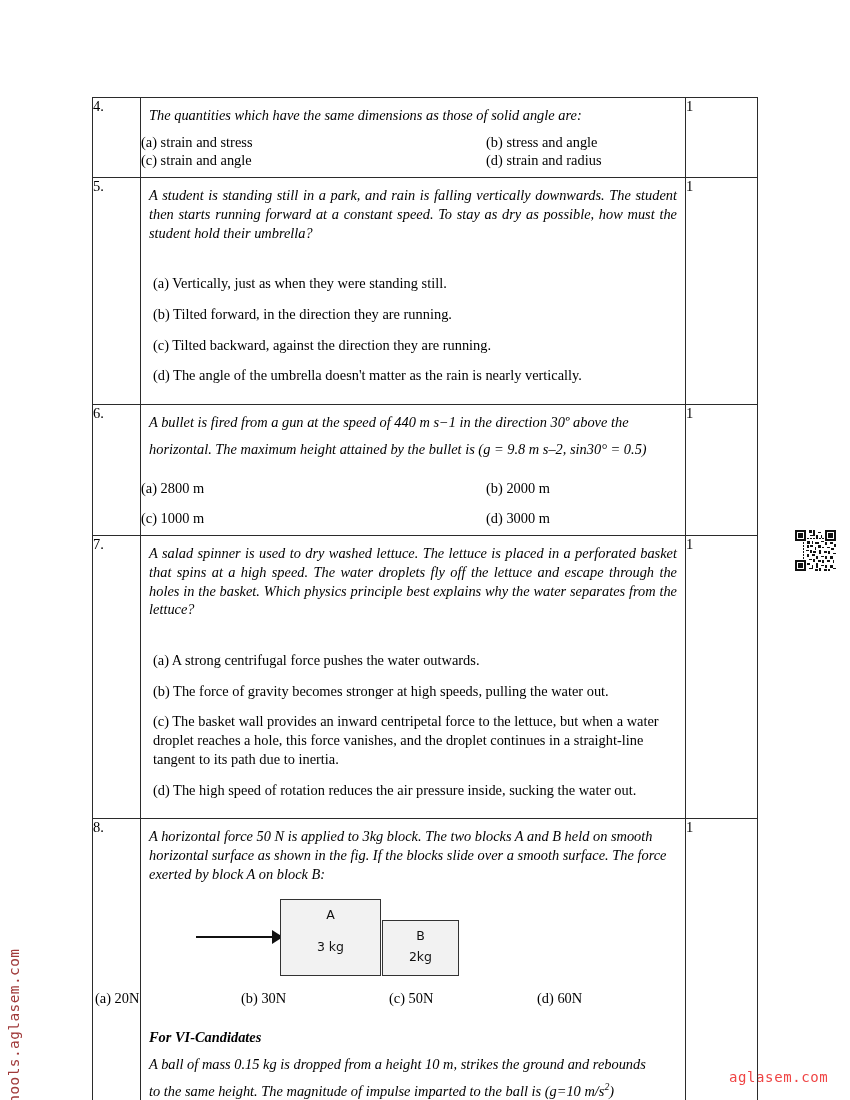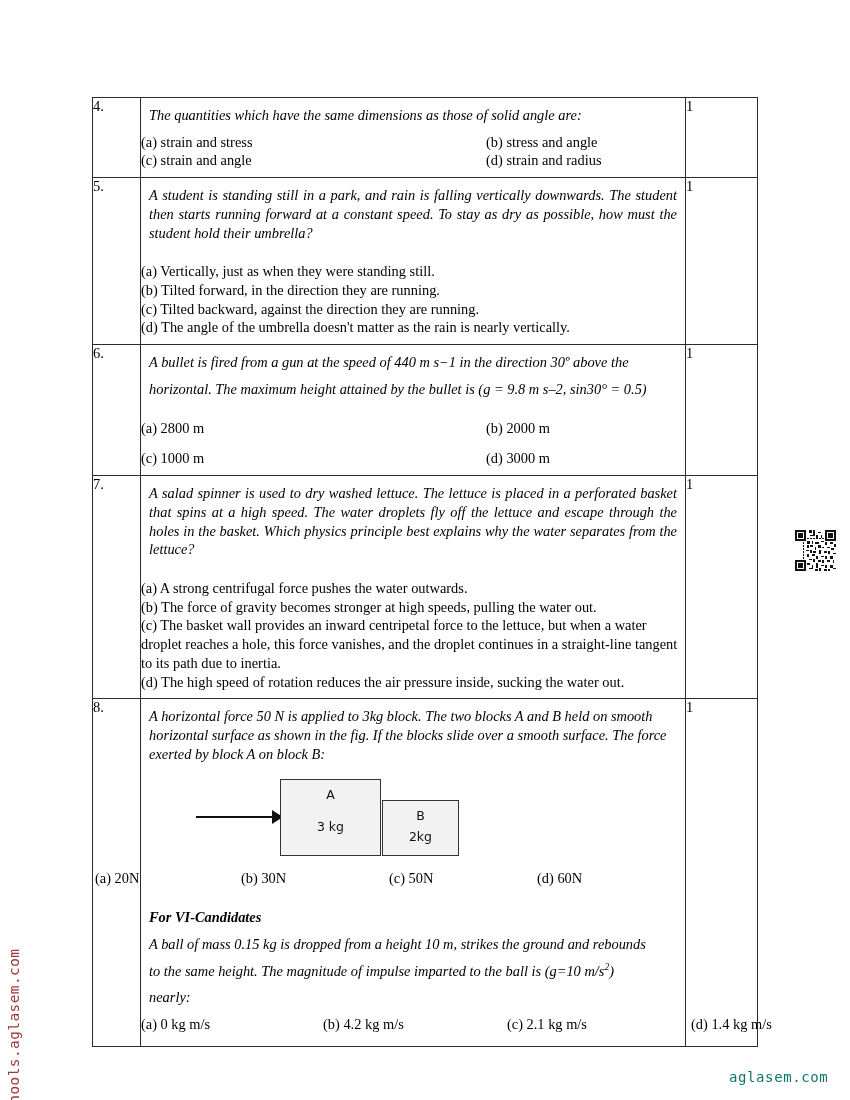--- a/index.html
+++ b/index.html
@@ -28,21 +28,21 @@
     font-size: 14.5px;
     letter-spacing: 0.4px;
     white-space: nowrap;
     transform-origin: left top;
     transform: rotate(-90deg) translate(-232px, 4px);
   }
   #bottom-watermark {
     position: absolute;
     left: 729px;
     top: 1069px;
-    color: #0f766e;
+    color: #ef4444;
     font-family: "DejaVu Sans Mono", monospace;
     font-size: 14px;
     letter-spacing: 0.6px;
     white-space: nowrap;
   }
 
   
   #qr-code {
     position: absolute;
     left: 794px;
@@ -105,21 +105,21 @@
   .opt-row4 > span:first-child { flex: 0 0 146px; }
 
   .opt-row4b {
     display: flex;
     margin: 0;
     gap: 36px;
   }
   .opt-row4b > span { flex: 0 0 148px; }
   .opt-row4b > span:first-child { flex: 0 0 146px; }
 
-  .opt-line { margin: 0; }
+  .opt-line { margin: 12px; }
 
   .bold { font-weight: bold; }
 
   sup { font-size: 0.68em; vertical-align: super; line-height: 0; }
 
   
   .figure {
     position: relative;
     height: 92px;
     margin-top: 14px;

